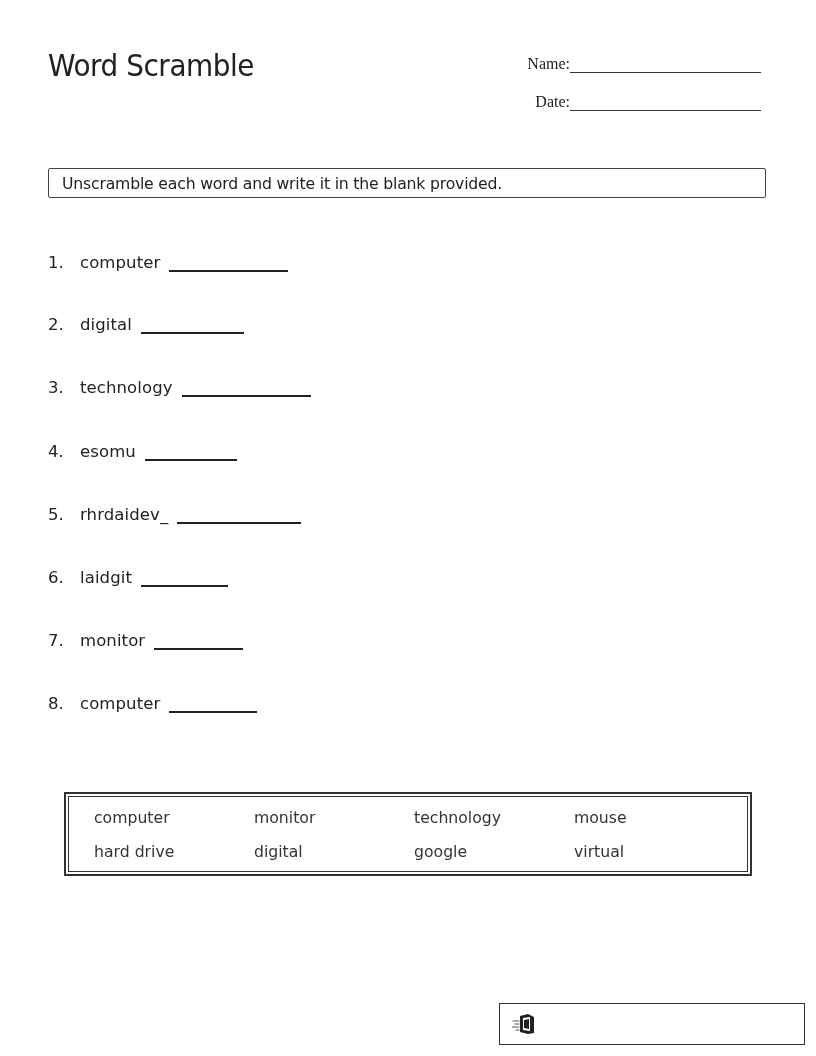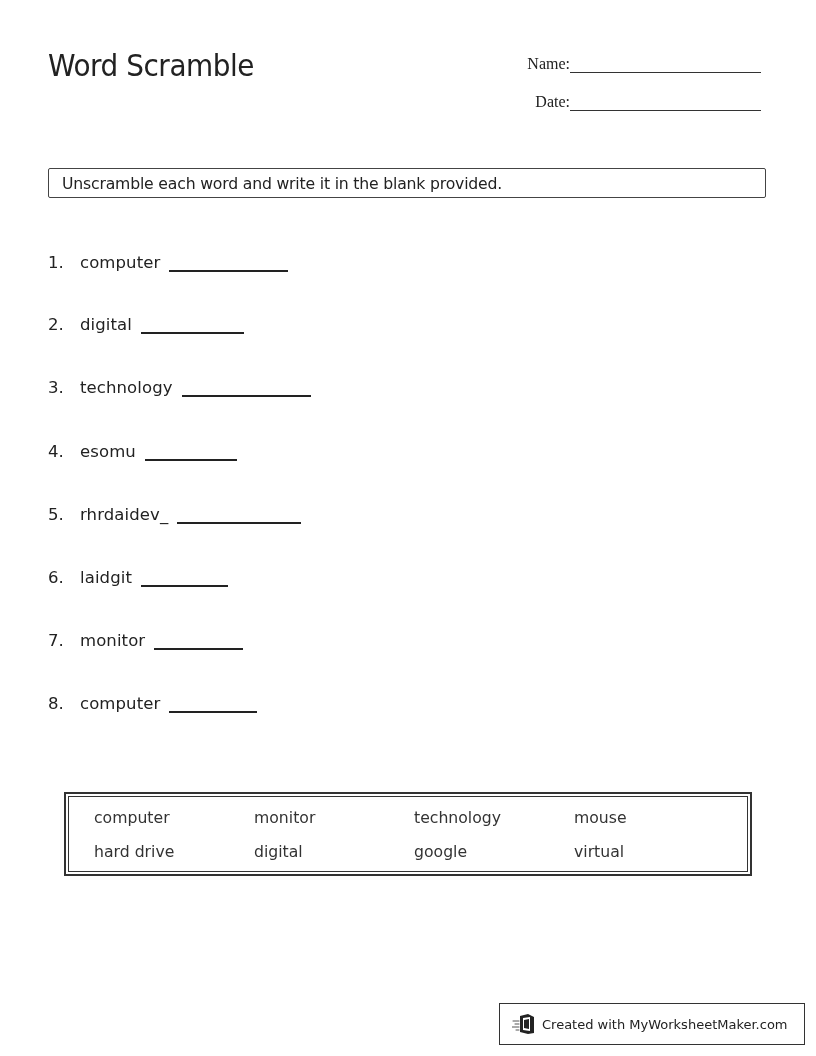--- a/index.html
+++ b/index.html
@@ -138,14 +138,13 @@
     <g stroke="#555" stroke-width="1" stroke-linecap="round">
       <line x1="1" y1="8" x2="7" y2="8"></line>
       <line x1="3" y1="11" x2="7" y2="11"></line>
       <line x1="0" y1="14" x2="7" y2="14"></line>
       <line x1="4" y1="17" x2="7" y2="17"></line>
     </g>
     <polygon points="8,3 16,1 22,4 22,20 16,21 8,19" fill="#222"></polygon>
     <polygon points="11,5 18,4 18,18 11,17" fill="#fff"></polygon>
     <polygon points="12,7 17,6 17,16 12,15" fill="#222"></polygon>
   </svg>
-  <span>Created with MyWorksheetMaker.com</span>
 </div>
 
 </body></html>

